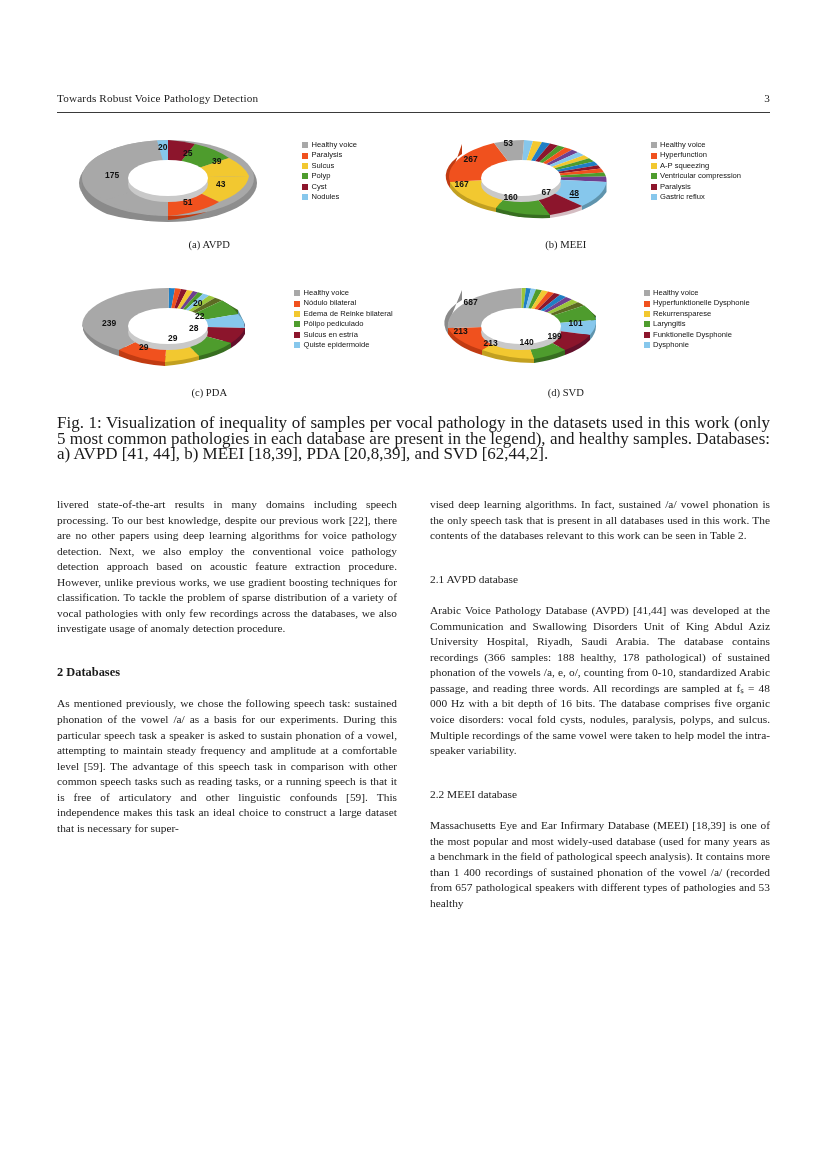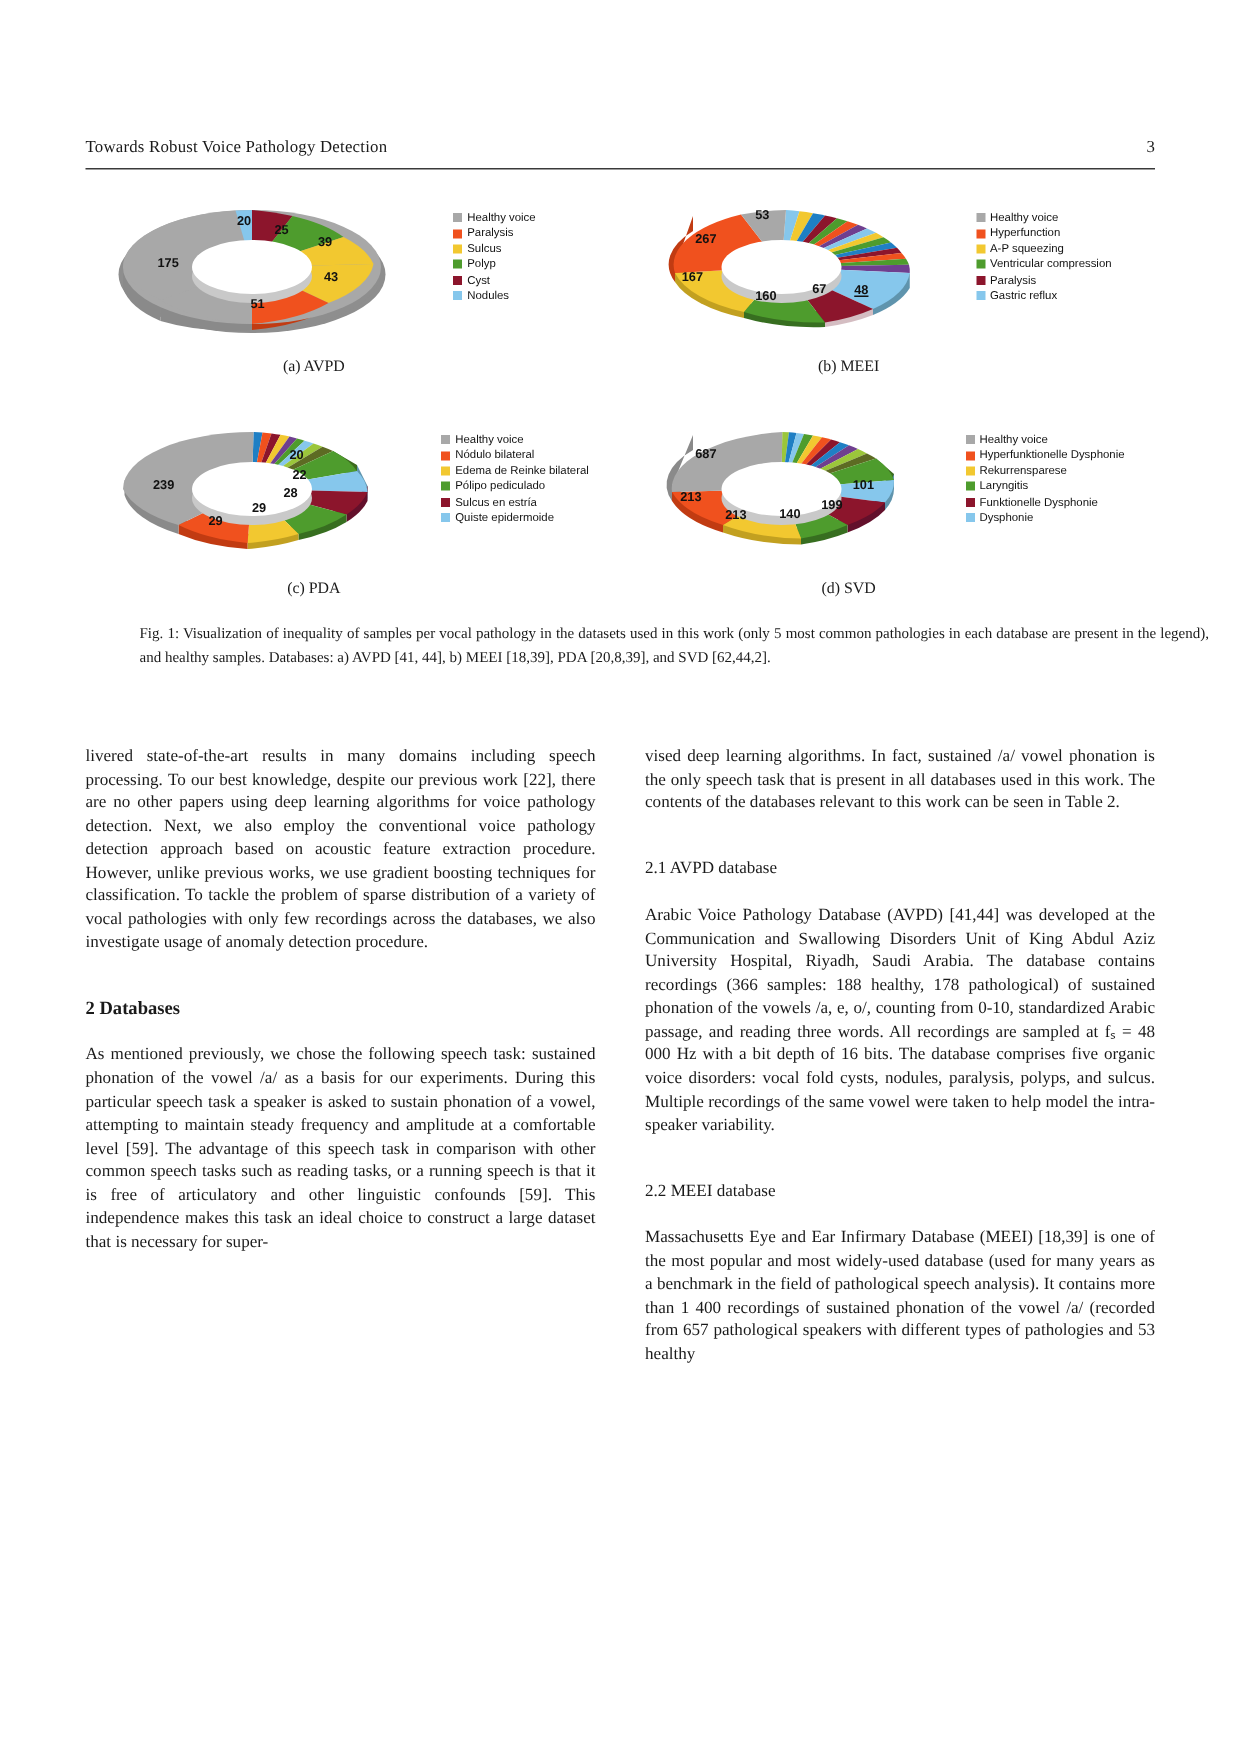--- a/index.html
+++ b/index.html
@@ -122,24 +122,23 @@
     text-align: center;
     font-size: 10.6px;
     margin-top: 6px;
     margin-left: -52px;
   }
   .fig-caption {
     position: absolute;
     left: 57px;
     top: 415px;
     width: 713px;
-    font-size: 10px;
+    font-size: 17px;
     line-height: 15.6px;
     text-align: justify;
-    margin-left: 36px;
   }
   
   .col {
     position: absolute;
     top: 497px;
     width: 340px;
     font-size: 11.4px;
     line-height: 15.55px;
     text-align: justify;
     hyphens: none;
@@ -203,21 +202,21 @@
                 <path d="M 89 48 L 78 10.4 A 86 38 0 0 1 89 10 Z" fill="#86c7ec"></path>
                 <ellipse cx="89" cy="54" rx="40" ry="18" fill="#c9c9c9"></ellipse>
                 <ellipse cx="89" cy="48" rx="40" ry="18" fill="#ffffff"></ellipse>
               </g>
             </svg>
             <span class="slice-label" style="left:26px;top:40px;">175</span>
             <span class="slice-label" style="left:79px;top:12px;">20</span>
             <span class="slice-label" style="left:104px;top:18px;">25</span>
             <span class="slice-label" style="left:133px;top:26px;">39</span>
             <span class="slice-label" style="left:137px;top:49px;">43</span>
-            <span class="slice-label" style="left:88px;top:67px;text-align:center;">51</span>
+            <span class="slice-label" style="left:104px;top:67px;text-align:center;">51</span>
           </div>
 
           <div class="legend" style="left:208px;">
             <div class="lrow">
               <span class="sw" style="background:#a8a8a8"></span>
               <span>Healthy voice</span>
             </div>
             <div class="lrow">
               <span class="sw" style="background:#f0511e"></span>
               <span>Paralysis</span>

